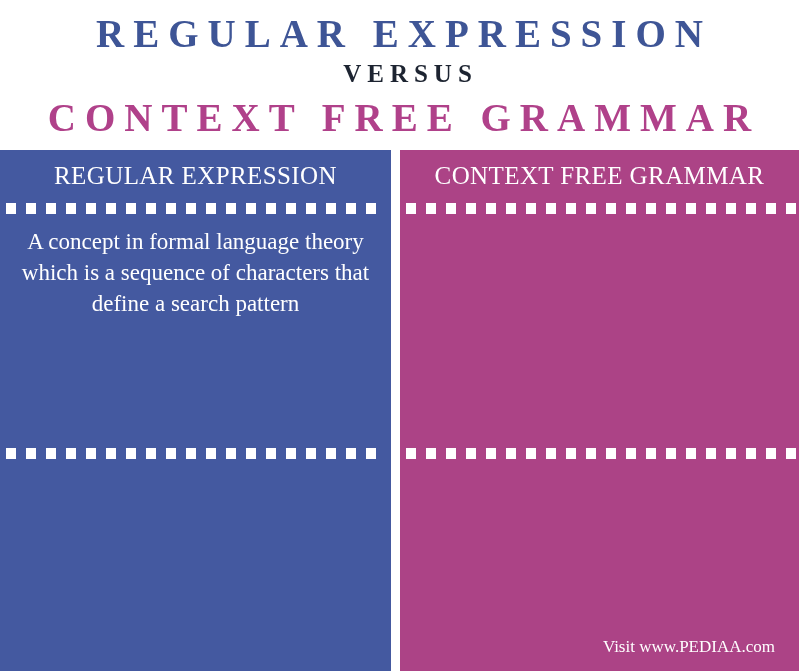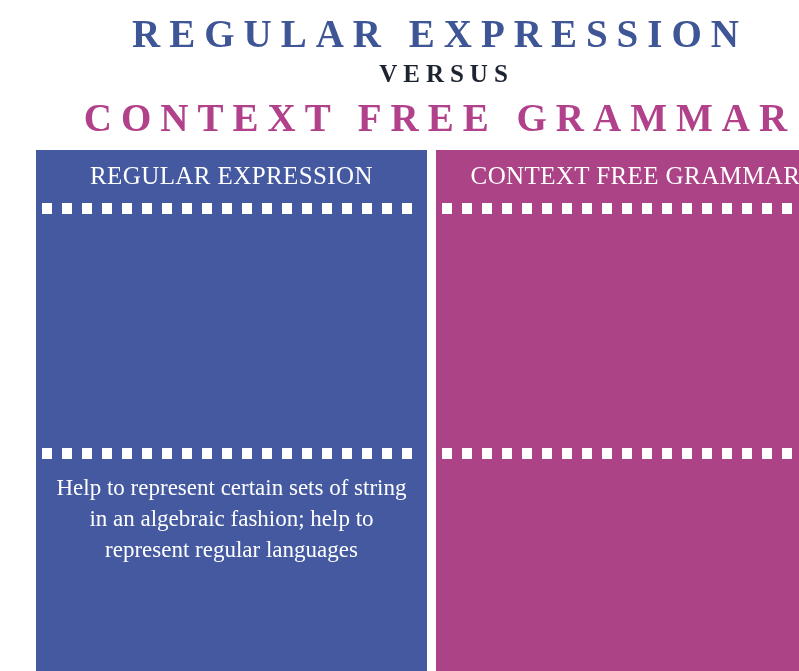--- a/index.html
+++ b/index.html
@@ -11,21 +11,20 @@
     height: 671px;
     background: #ffffff;
     font-family: "Liberation Serif", "DejaVu Serif", serif;
     overflow: hidden;
   }
   #infographic {
     position: relative;
     width: 762px;
     height: 671px;
     background: #ffffff;
-    margin-left: 36px;
   }
 
   
   .title-block {
     position: absolute;
     left: 0;
     top: 0;
     width: 799px;
     height: 150px;
     background: #ffffff;
@@ -173,20 +172,21 @@
         <span class="dash" style="left: 206px;"></span>
         <span class="dash" style="left: 226px;"></span>
         <span class="dash" style="left: 246px;"></span>
         <span class="dash" style="left: 266px;"></span>
         <span class="dash" style="left: 286px;"></span>
         <span class="dash" style="left: 306px;"></span>
         <span class="dash" style="left: 326px;"></span>
         <span class="dash" style="left: 346px;"></span>
         <span class="dash" style="left: 366px;"></span>
       </div>
+    <div class="cell-text cell-def">A concept in formal language theory which is a sequence of characters that define a search pattern</div>
     <div class="dashed-rule rule-mid">
         <span class="dash" style="left: 6px;"></span>
         <span class="dash" style="left: 26px;"></span>
         <span class="dash" style="left: 46px;"></span>
         <span class="dash" style="left: 66px;"></span>
         <span class="dash" style="left: 86px;"></span>
         <span class="dash" style="left: 106px;"></span>
         <span class="dash" style="left: 126px;"></span>
         <span class="dash" style="left: 146px;"></span>
         <span class="dash" style="left: 166px;"></span>
@@ -194,21 +194,20 @@
         <span class="dash" style="left: 206px;"></span>
         <span class="dash" style="left: 226px;"></span>
         <span class="dash" style="left: 246px;"></span>
         <span class="dash" style="left: 266px;"></span>
         <span class="dash" style="left: 286px;"></span>
         <span class="dash" style="left: 306px;"></span>
         <span class="dash" style="left: 326px;"></span>
         <span class="dash" style="left: 346px;"></span>
         <span class="dash" style="left: 366px;"></span>
       </div>
-    <div class="cell-text cell-comp">Help to represent certain sets of string in an algebraic fashion; help to represent regular languages</div>
   </div>
 
   <div class="column right">
     <div class="col-header">CONTEXT FREE GRAMMAR</div>
     <div class="dashed-rule rule-top">
         <span class="dash" style="left: 6px;"></span>
         <span class="dash" style="left: 26px;"></span>
         <span class="dash" style="left: 46px;"></span>
         <span class="dash" style="left: 66px;"></span>
         <span class="dash" style="left: 86px;"></span>
@@ -243,15 +242,16 @@
         <span class="dash" style="left: 226px;"></span>
         <span class="dash" style="left: 246px;"></span>
         <span class="dash" style="left: 266px;"></span>
         <span class="dash" style="left: 286px;"></span>
         <span class="dash" style="left: 306px;"></span>
         <span class="dash" style="left: 326px;"></span>
         <span class="dash" style="left: 346px;"></span>
         <span class="dash" style="left: 366px;"></span>
         <span class="dash" style="left: 386px;"></span>
       </div>
+    <div class="footer-credit">Visit www.PEDIAA.com</div>
   </div>
 
 </div>
 
 </body></html>

